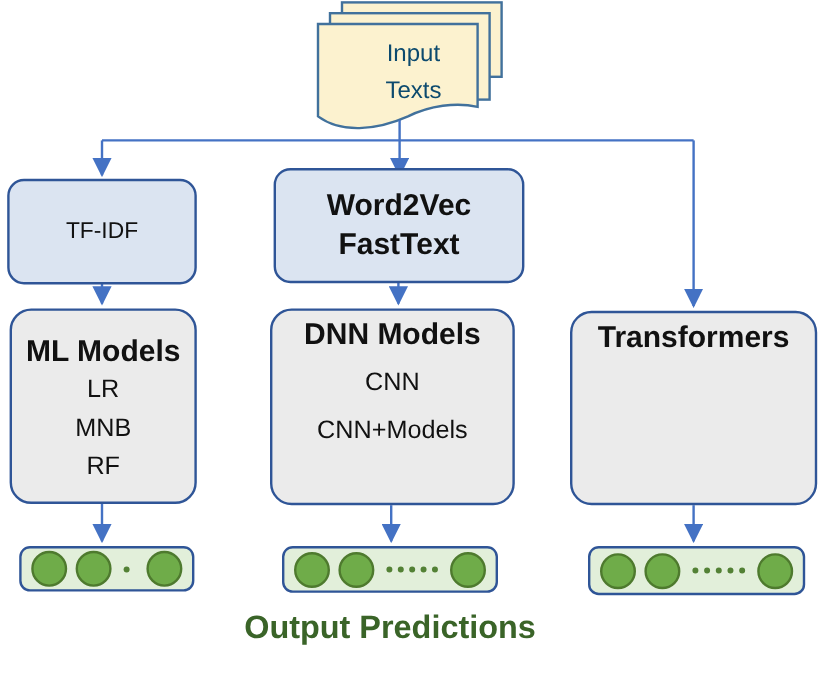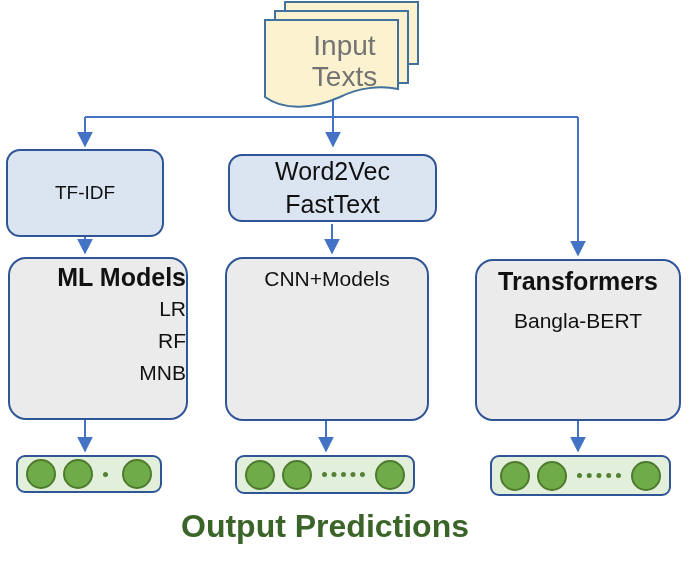--- a/index.html
+++ b/index.html
@@ -10,41 +10,41 @@
     font-family:"Liberation Sans", sans-serif;
     color:#1a1a1a;
     overflow:hidden;
   }
   .wires{position:absolute;left:0;top:0;}
   .abs{position:absolute;box-sizing:border-box;}
 
   .doc-label{
     left:265px;top:26px;width:159px;height:70px;
     display:flex;align-items:center;justify-content:center;
-    text-align:center;font-size:28px;line-height:31px;
-    white-space:pre-line;color:#737373;
+    text-align:center;font-size:20px;line-height:31px;
+    white-space:pre-line;color:#0c4a6e;
   }
 
   .feature-box{
     background:#dbe4f1;
     border:2px solid #2f5597;
     border-radius:14px;
     display:flex;align-items:center;justify-content:center;
     text-align:center;color:#111;
   }
   .feature-tfidf{left:6px;top:149px;width:158px;height:88px;font-size:19px;}
-  .feature-w2v{left:228px;top:154px;width:209px;height:68px;font-size:25px;line-height:33px;white-space:pre-line;}
+  .feature-w2v{left:228px;top:140px;width:209px;height:96px;font-size:25px;line-height:33px;white-space:pre-line;font-weight:bold;}
 
   .model-box{
     background:#ebebeb;
     border:2px solid #2f5597;
     border-radius:18px;
     text-align:center;color:#111;
   }
-  .model-ml{left:8px;top:257px;width:180px;height:163px;padding-top:2px;text-align:right;}
+  .model-ml{left:8px;top:257px;width:156px;height:163px;padding-top:18px;}
   .model-dnn{left:225px;top:257px;width:204px;height:164px;}
   .model-tr{left:475px;top:259px;width:206px;height:162px;}
   .model-title{font-weight:bold;font-size:25px;}
   .model-row{font-size:21px;}
   .model-ml .model-title,.model-ml .model-row{line-height:32px;}
   .model-dnn .model-title,.model-dnn .model-row,
   .model-tr .model-title,.model-tr .model-row{line-height:40px;}
 
   .output-box{
     background:#e2efda;
@@ -64,21 +64,21 @@
   }
   .node-dots{
     flex:1 1 auto;height:0;
     border-top:5px dotted #538135;
     margin:0 3px;
   }
 
   .output-caption{
     left:150px;top:508px;width:350px;
     text-align:center;
-    font-size:32px;font-weight:bold;
+    font-size:27px;font-weight:bold;
     color:#3a6428;
   }
 </style>
 </head>
 <body>
 
 <div class="stage">
 
   <svg class="wires" width="689" height="568" viewBox="0 0 689 568">
     <defs>
@@ -111,31 +111,32 @@
     <span>TF-IDF</span>
   </div>
   <div class="abs feature-box feature-w2v">
     <span>Word2Vec
 FastText</span>
   </div>
 
   <div class="abs model-box model-ml">
     <div class="model-title">ML Models</div>
     <div class="model-row">LR</div>
+    <div class="model-row">MNB</div>
     <div class="model-row">RF</div>
-    <div class="model-row">MNB</div>
   </div>
 
   <div class="abs model-box model-dnn">
+    <div class="model-title">DNN Models</div>
+    <div class="model-row">CNN</div>
     <div class="model-row">CNN+Models</div>
   </div>
 
   <div class="abs model-box model-tr">
     <div class="model-title">Transformers</div>
-    <div class="model-row">Bangla-BERT</div>
   </div>
 
   <div class="abs output-box output-left">
     <span class="node-circle"></span>
     <span class="node-circle"></span>
     <span class="node-dots"></span>
     <span class="node-circle"></span>
   </div>
   <div class="abs output-box output-mid">
     <span class="node-circle"></span>

